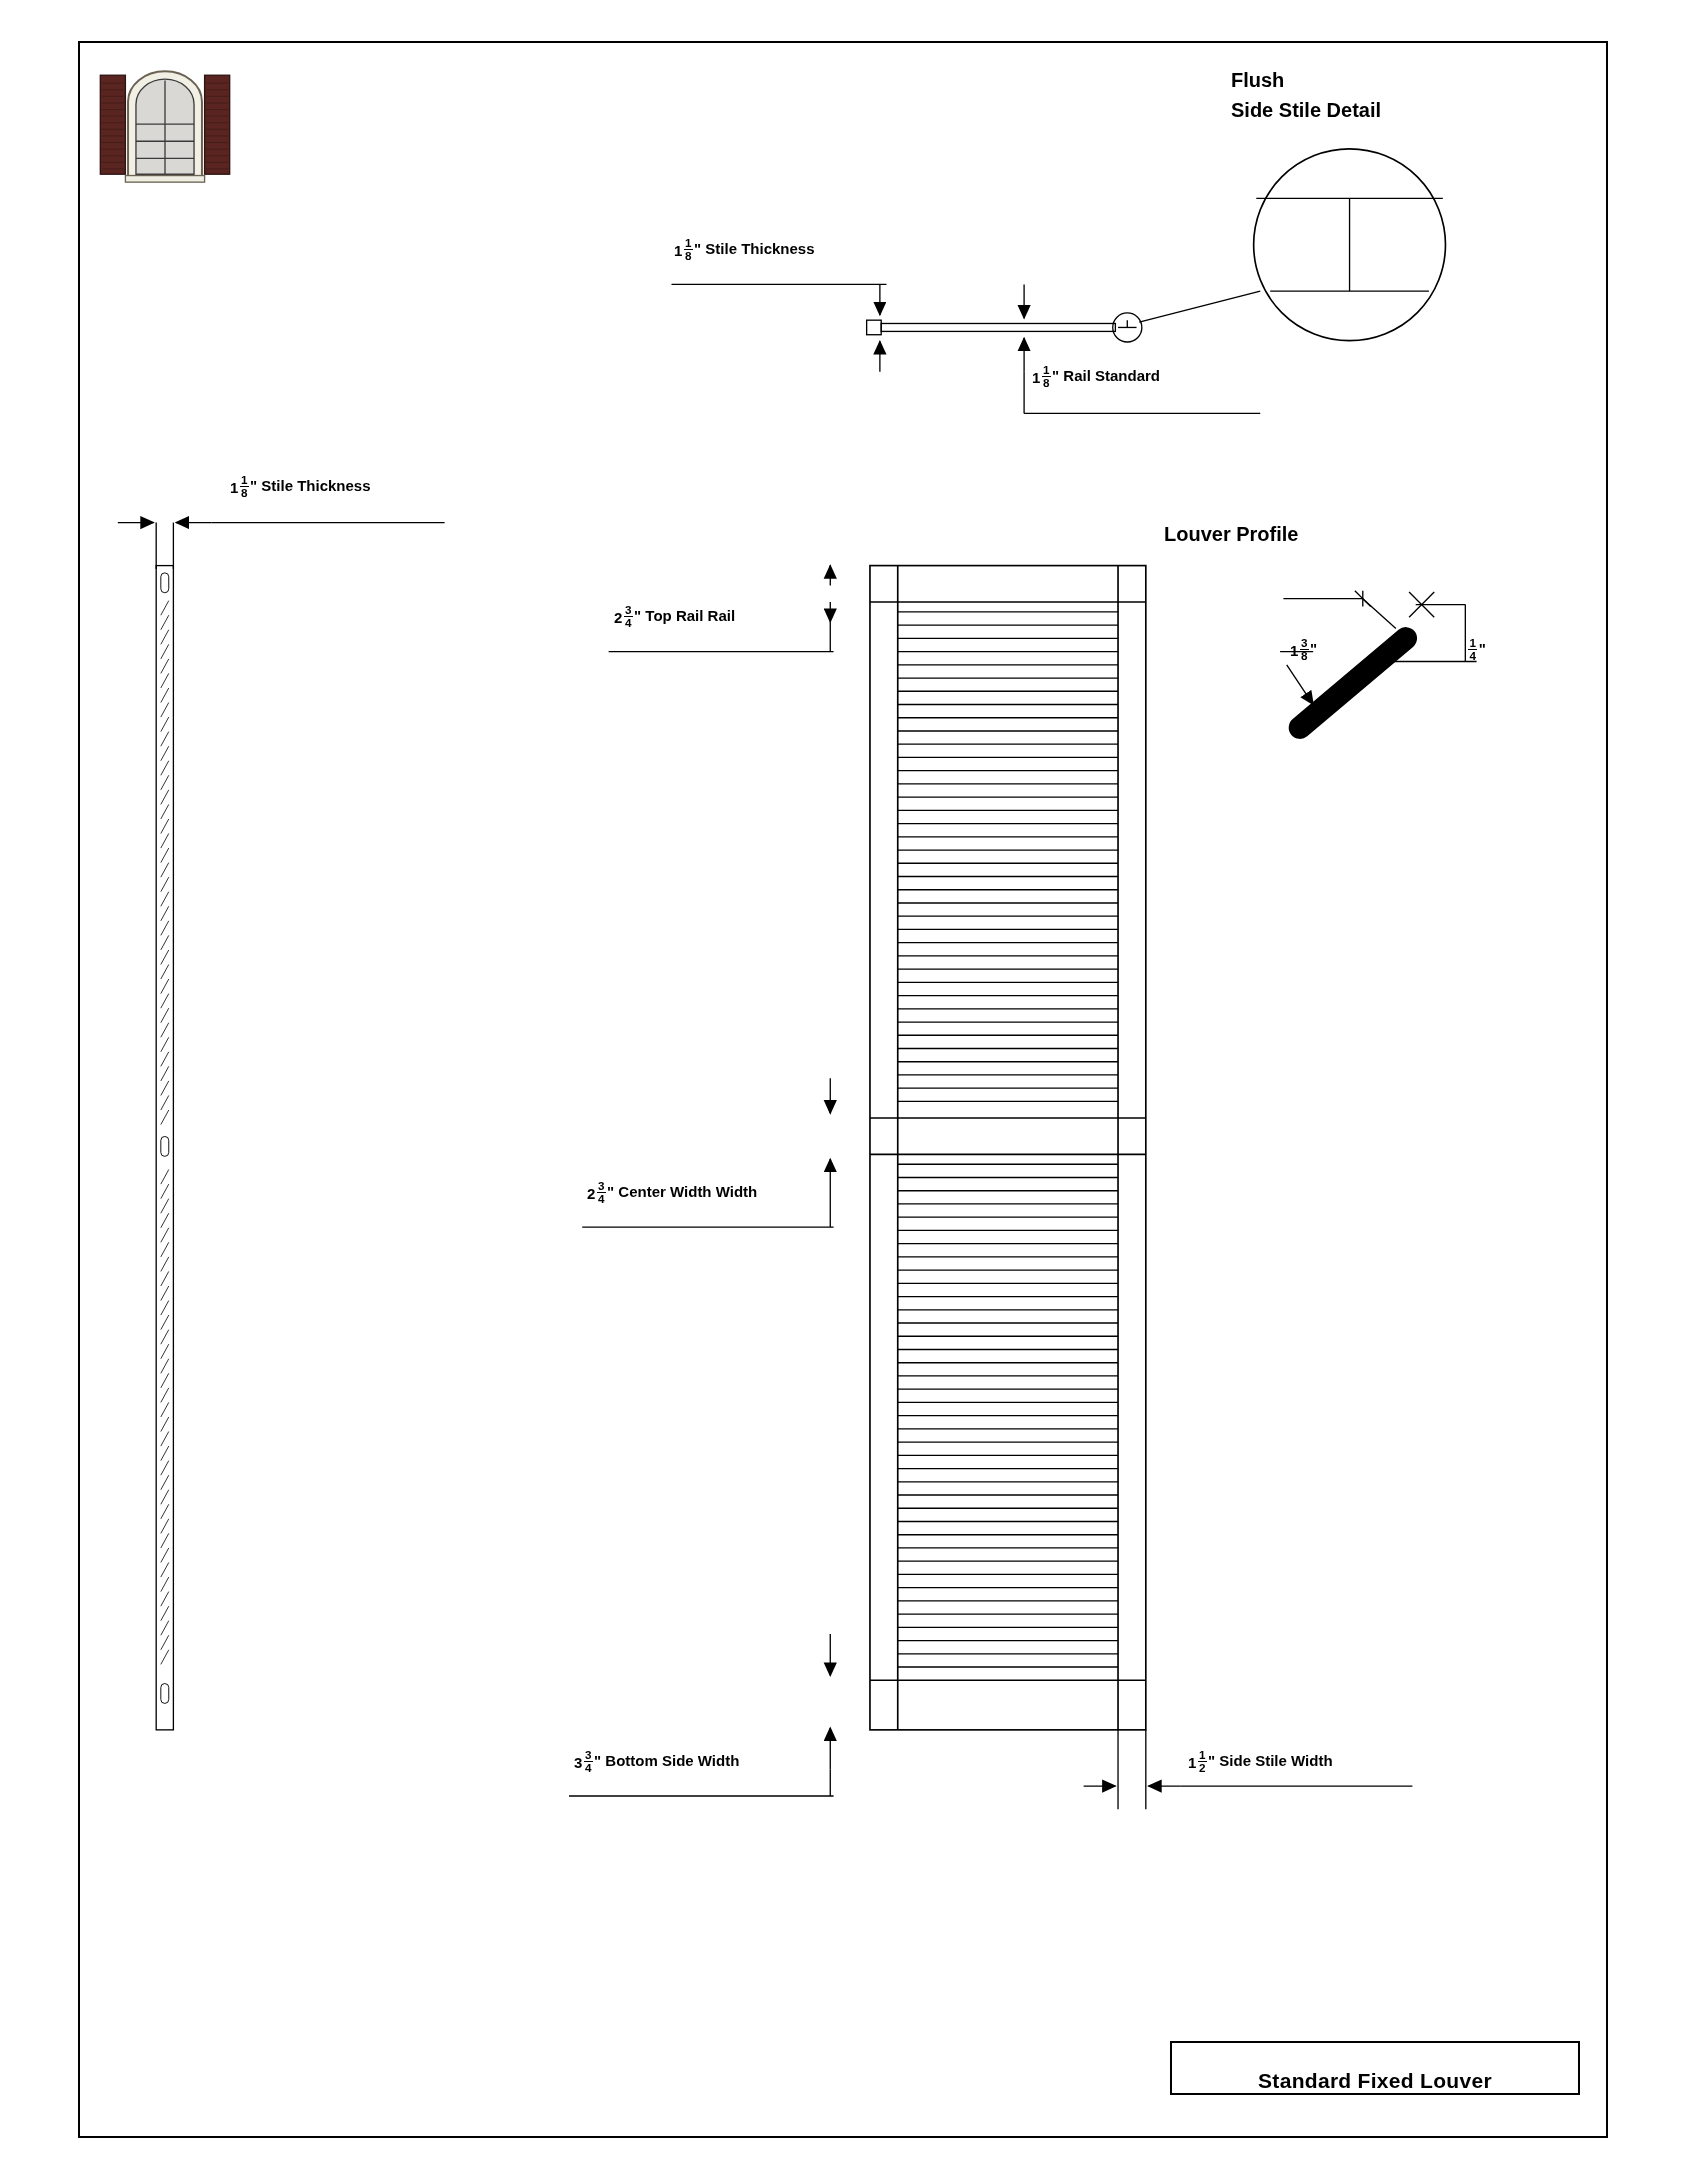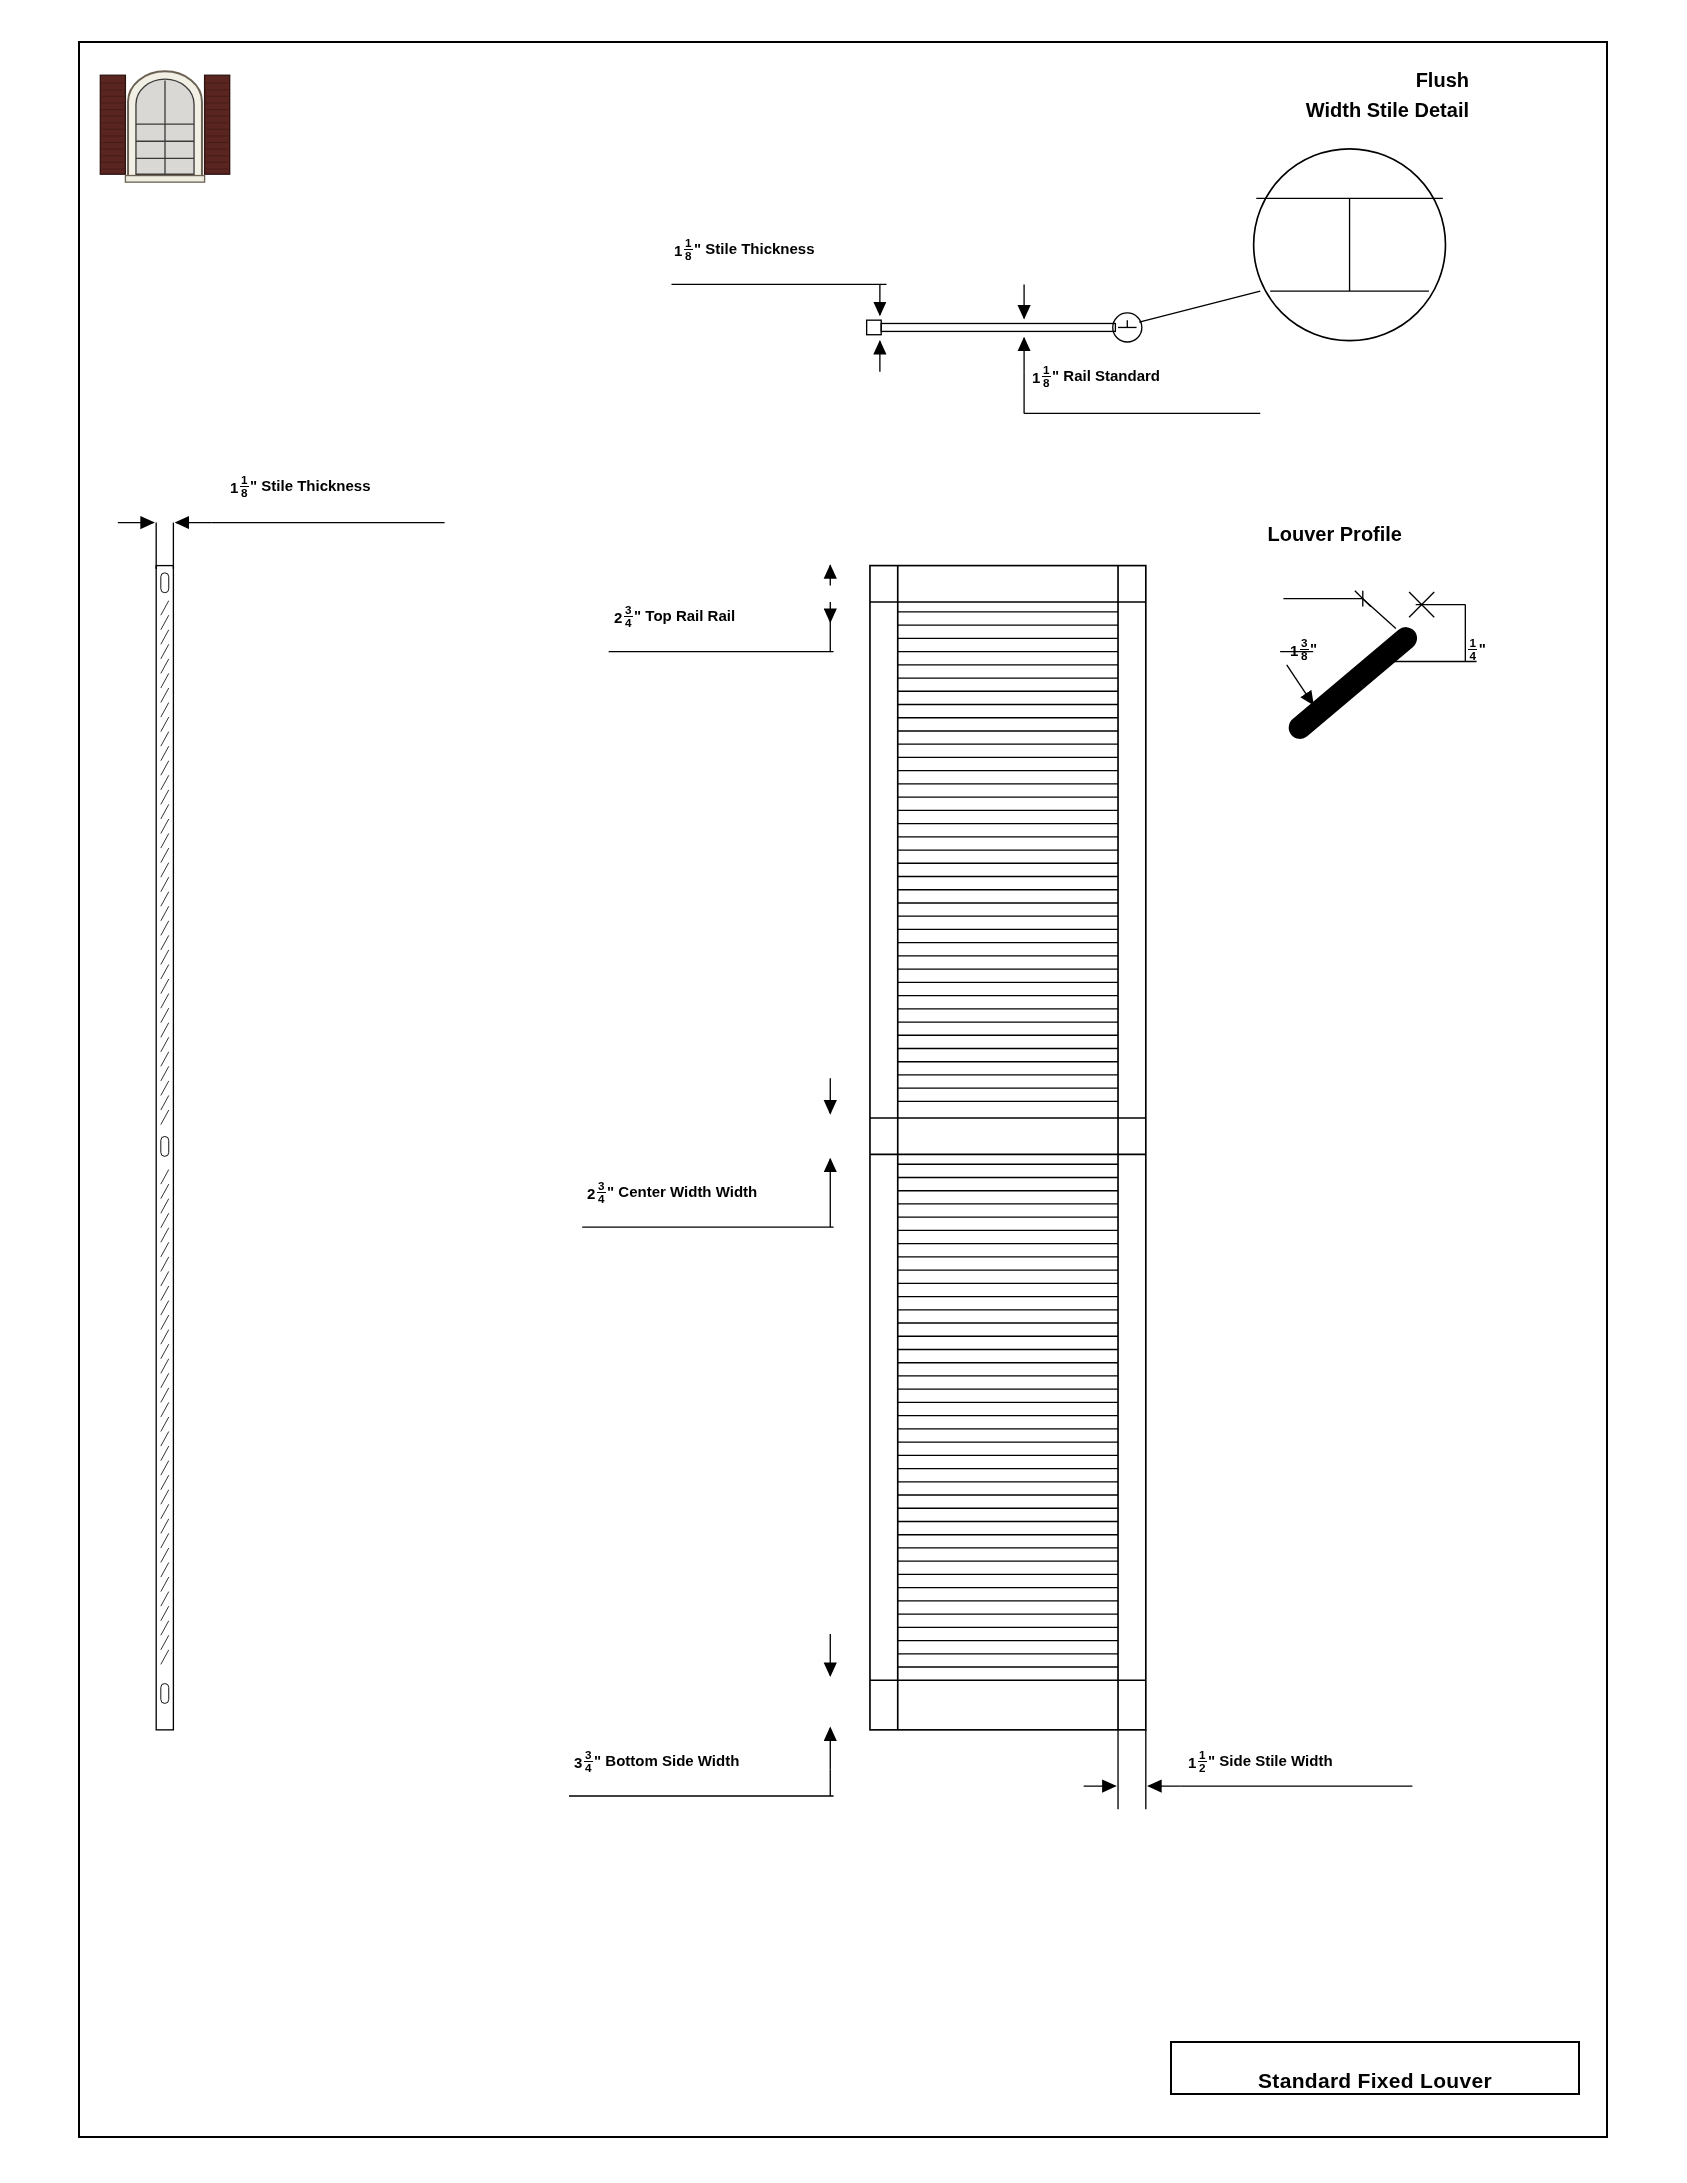--- a/index.html
+++ b/index.html
@@ -67,21 +67,21 @@
     position: absolute;
     font-size: 15px;
     font-weight: bold;
     white-space: nowrap;
     color: #000;
   }
   .heading {
     position: absolute;
     font-size: 20px;
     font-weight: bold;
-    text-align: right;
+    text-align: left;
     white-space: nowrap;
   }
   .frac {
     display: inline-block;
     vertical-align: middle;
     text-align: center;
     font-size: 0.78em;
     line-height: 1.02;
     margin: 0 1.3px;
     position: relative;
@@ -179,21 +179,21 @@
           <line x1="56" y1="86" x2="144" y2="86"></line>
           <line x1="56" y1="112" x2="144" y2="112"></line>
           <line x1="56" y1="138" x2="144" y2="138"></line>
         </g>
         <rect x="40" y="164" width="120" height="10" fill="#efece2" stroke="#6b6254" stroke-width="2"></rect>
       </svg>
     </div>
   </div>
 
   <div class="heading" style="left:1231px; top:69px; width:238px;">Flush</div>
-  <div class="heading" style="left:1231px; top:99px; width:238px;">Width Stile Detail</div>
+  <div class="heading" style="left:1231px; top:99px; width:238px;">Side Stile Detail</div>
 
   <div class="heading" style="left:1164px; top:523px; width:238px;">Louver Profile</div>
 
   <div class="title-block">
     <span>Standard Fixed Louver</span>
   </div>
 
   <svg class="svg-layer" viewBox="0 0 2550 3300">
     <defs>
       <marker id="arrHead" markerWidth="12" markerHeight="12" refX="10" refY="5" orient="auto">

